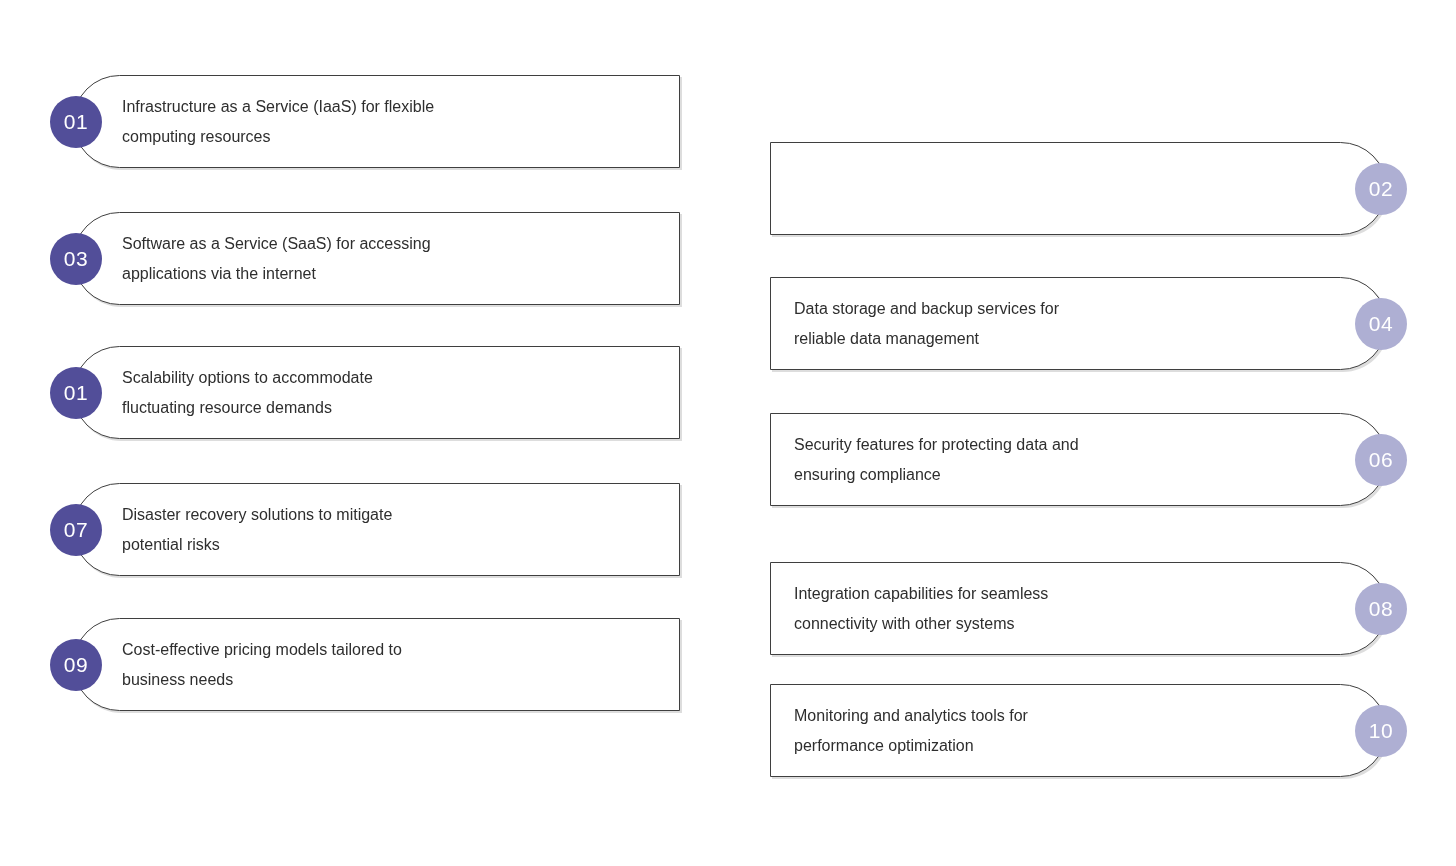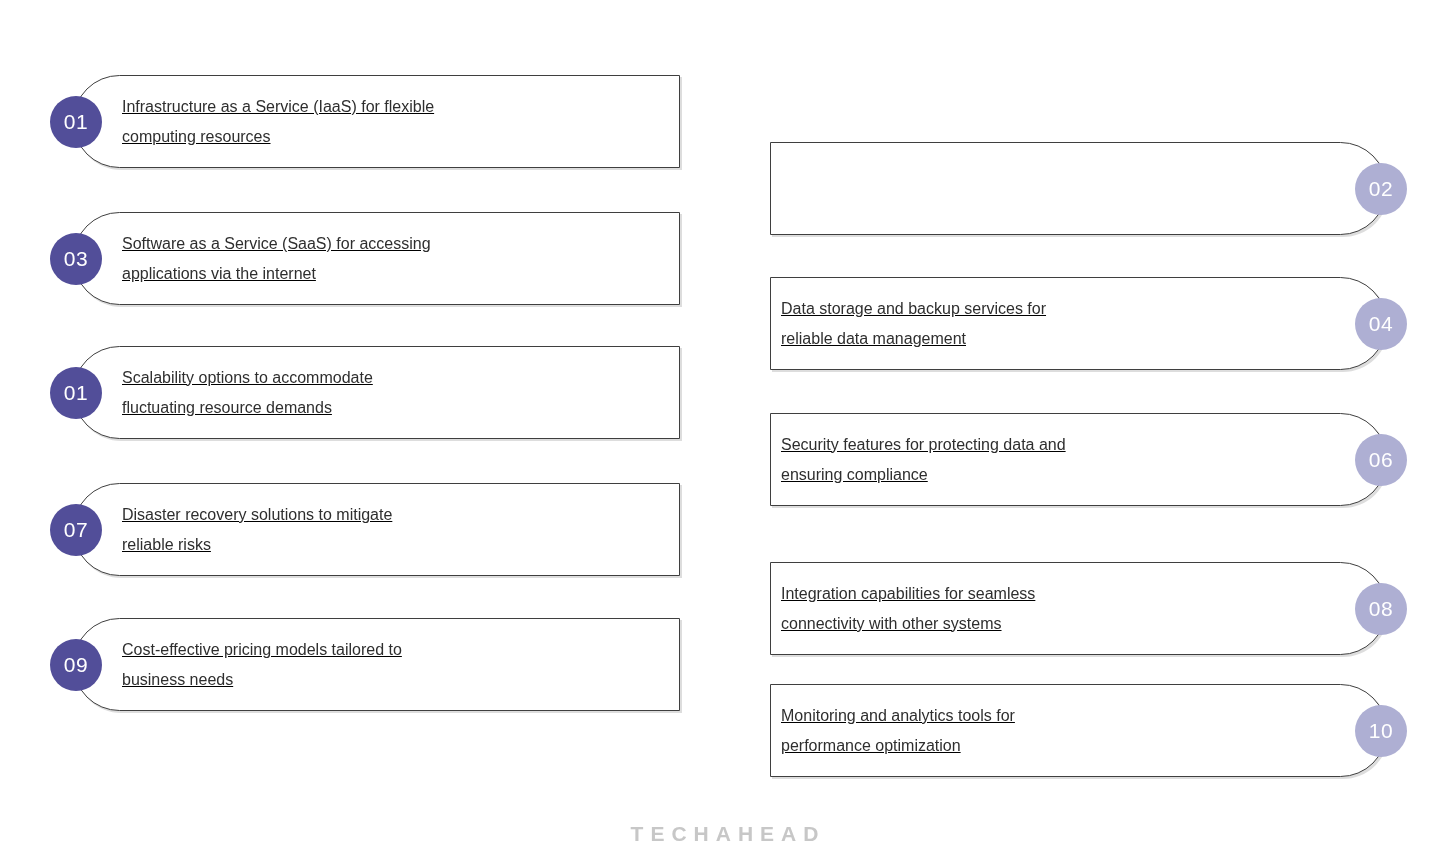--- a/index.html
+++ b/index.html
@@ -16,34 +16,33 @@
   }
   .card {
     position: absolute;
     height: 93px;
     background: #ffffff;
     border: 1px solid #3f3f3f;
     box-sizing: border-box;
     display: flex;
     align-items: center;
     box-shadow: 2px 2px 0 rgba(120,120,120,0.25);
-    text-decoration: underline;
   }
   .card.left {
     left: 73px;
     width: 607px;
     border-radius: 47px 0 0 47px;
     padding-left: 48px;
     padding-right: 10px;
   }
   .card.right {
     left: 770px;
     width: 617px;
     border-radius: 0 47px 47px 0;
-    padding-left: 10px;
+    padding-left: 23px;
     padding-right: 72px;
   }
   .card-text {
     font-size: 16px;
     line-height: 30px;
     color: #2e2e2e;
     white-space: pre-line;
   }
   .badge {
     position: absolute;
@@ -109,36 +108,35 @@
 
   <div class="card right" style="top:413px">
     <div class="badge">06</div>
     <div class="card-text">Security features for protecting data and
 ensuring compliance</div>
   </div>
 
   <div class="card left" style="top:483px">
     <div class="badge">07</div>
     <div class="card-text">Disaster recovery solutions to mitigate
-reliable risks</div>
+potential risks</div>
   </div>
 
   <div class="card right" style="top:562px">
     <div class="badge">08</div>
     <div class="card-text">Integration capabilities for seamless
 connectivity with other systems</div>
   </div>
 
   <div class="card left" style="top:618px">
     <div class="badge">09</div>
     <div class="card-text">Cost-effective pricing models tailored to
 business needs</div>
   </div>
 
   <div class="card right" style="top:684px">
     <div class="badge">10</div>
     <div class="card-text">Monitoring and analytics tools for
 performance optimization</div>
   </div>
 
-  <div class="brand">TECHAHEAD</div>
 
 </div>
 
 </body></html>

